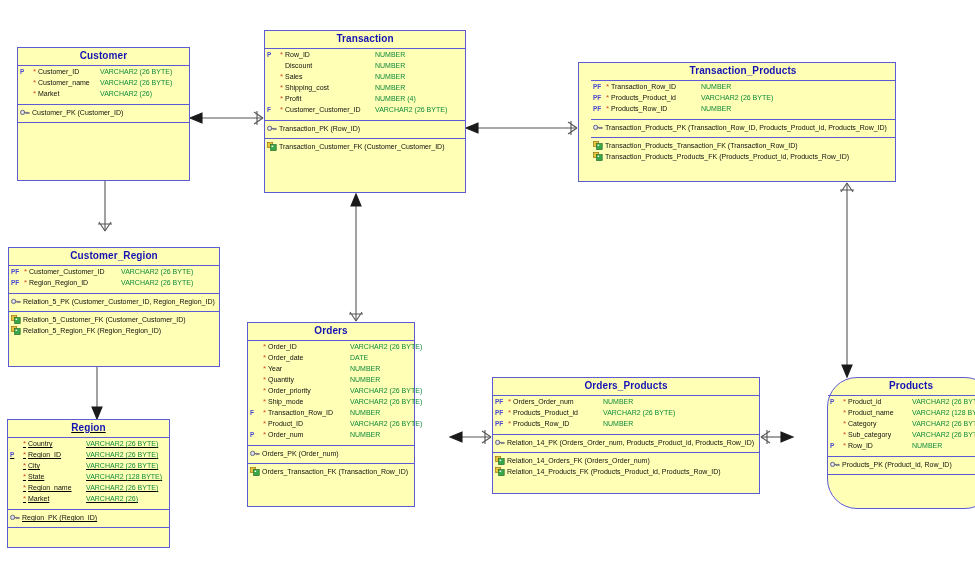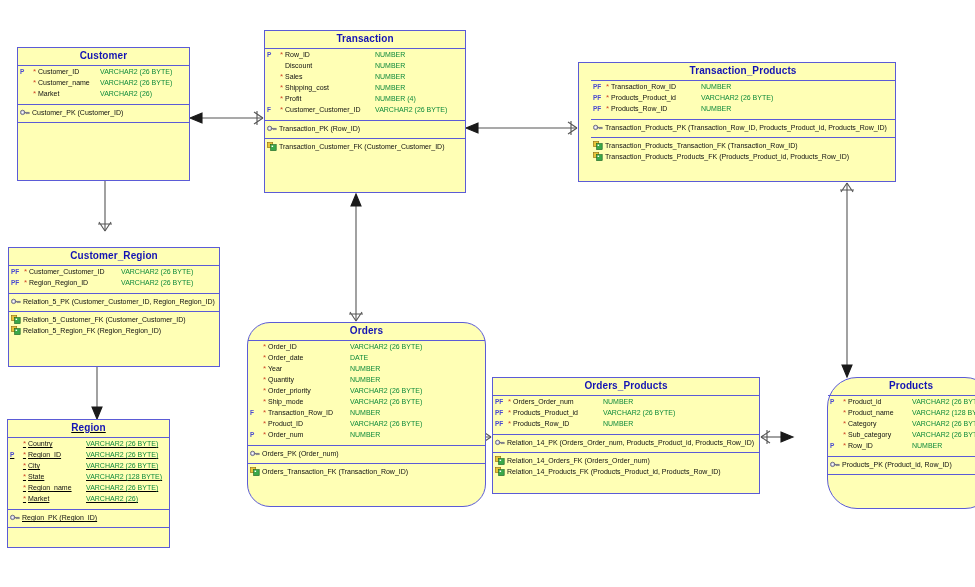--- a/index.html
+++ b/index.html
@@ -425,21 +425,21 @@
             <svg width="10" height="9" viewBox="0 0 10 9">
               <circle cx="2.6" cy="3.4" r="2.2" fill="#c8c8d8" stroke="#4a4a70" stroke-width="0.7"></circle>
               <circle cx="2.6" cy="3.4" r="0.8" fill="#ffffff"></circle>
               <path d="M4.6,3.4 L9.3,3.4 L9.3,4.6 L8.4,4.6 L8.4,3.9 L7.4,3.9 L7.4,4.7 L6.4,4.7 L6.4,3.9 L4.6,3.9 Z" fill="#8f8fa8" stroke="#4a4a70" stroke-width="0.5"></path>
             </svg>
           </span>
           <span class="c-text">Region_PK (Region_ID)</span>
         </div>
       </div>
     </div>
-    <div class="entity" style="left: 247px; top: 322px; width: 239px; height: 185px; border-radius: 23px;">
+    <div class="entity" style="left: 247px; top: 322px; width: 168px; height: 185px;">
       <div class="ent-title">Orders</div>
       <div class="ent-attrs">
         <div class="attr">
           <span class="a-key"></span>
           <span class="a-star">*</span>
           <span class="a-name" style="width:82px">Order_ID</span>
           <span class="a-type">VARCHAR2 (26 BYTE)</span>
         </div>
         <div class="attr">
           <span class="a-key"></span>

